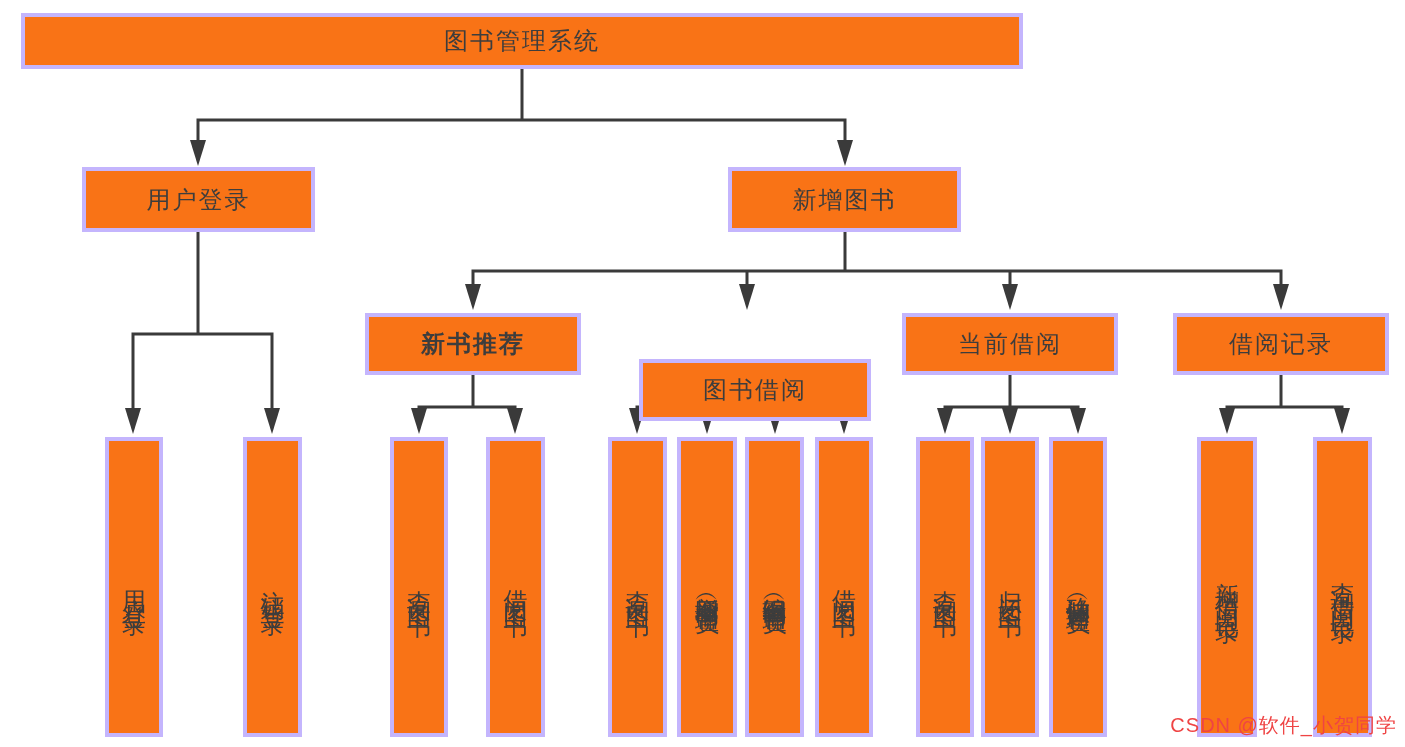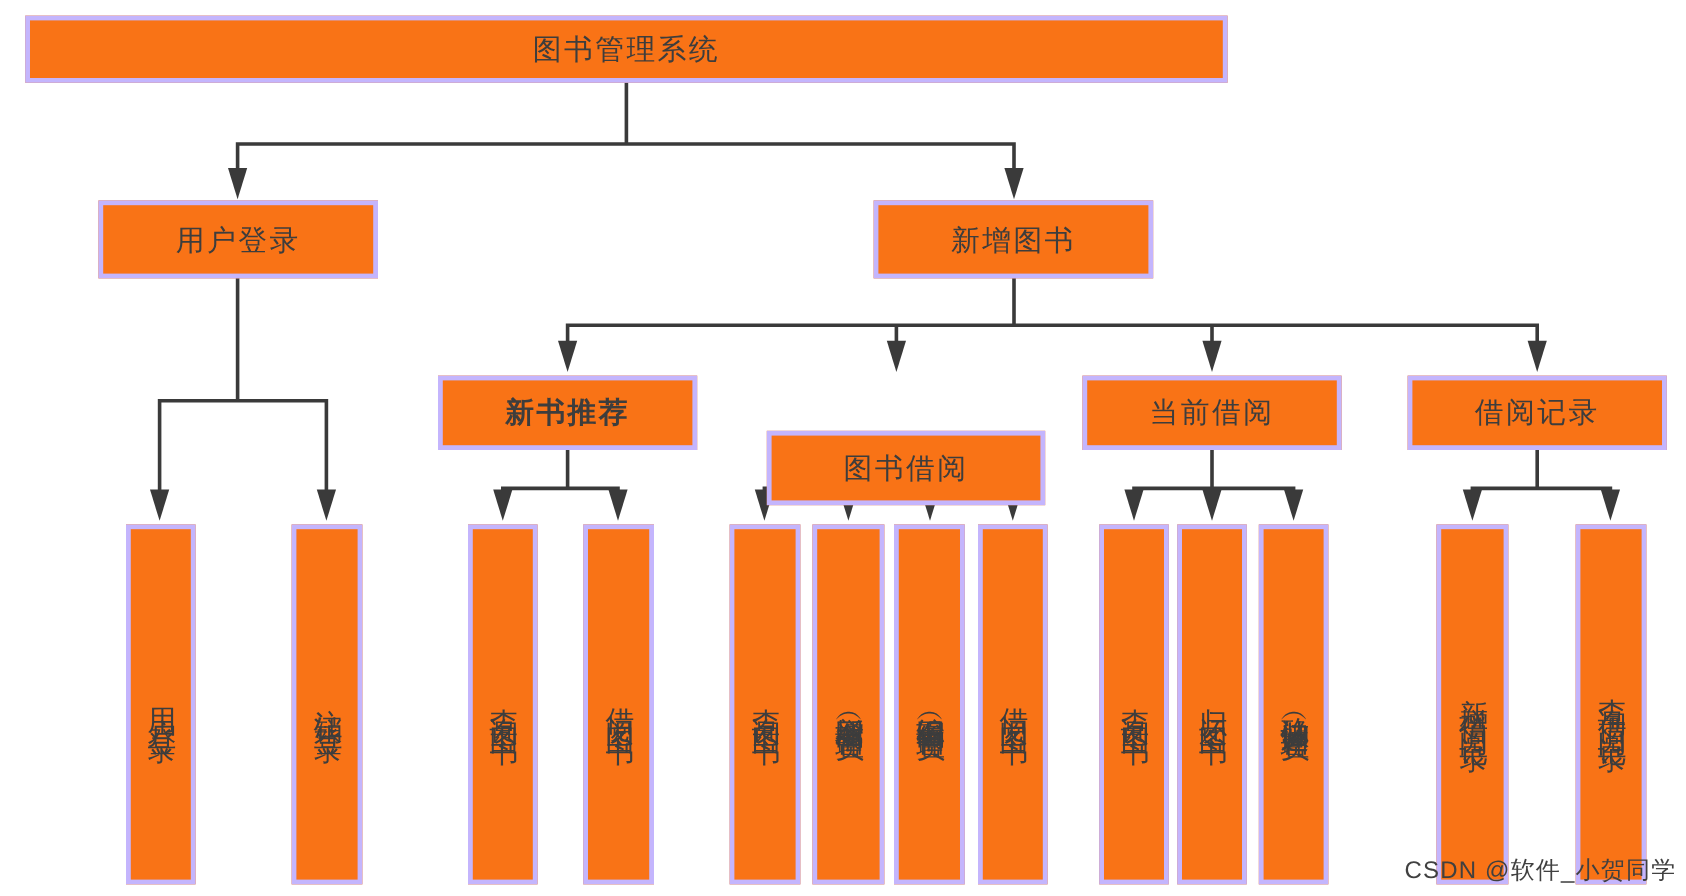--- a/index.html
+++ b/index.html
@@ -47,21 +47,21 @@
     line-height: 1;
   }
   .v-tight {
     letter-spacing: 2px;
   }
   .watermark {
     position: absolute;
     right: 8px;
     top: 712px;
     font-size: 20px;
-    color: #404040;
+    color: #ef4444;
     letter-spacing: 1px;
     white-space: nowrap;
   }
 </style>
 </head>
 <body>
 
 <div class="canvas">
 
   <svg class="lines-layer" viewBox="0 0 1405 747" xmlns="http://www.w3.org/2000/svg">

